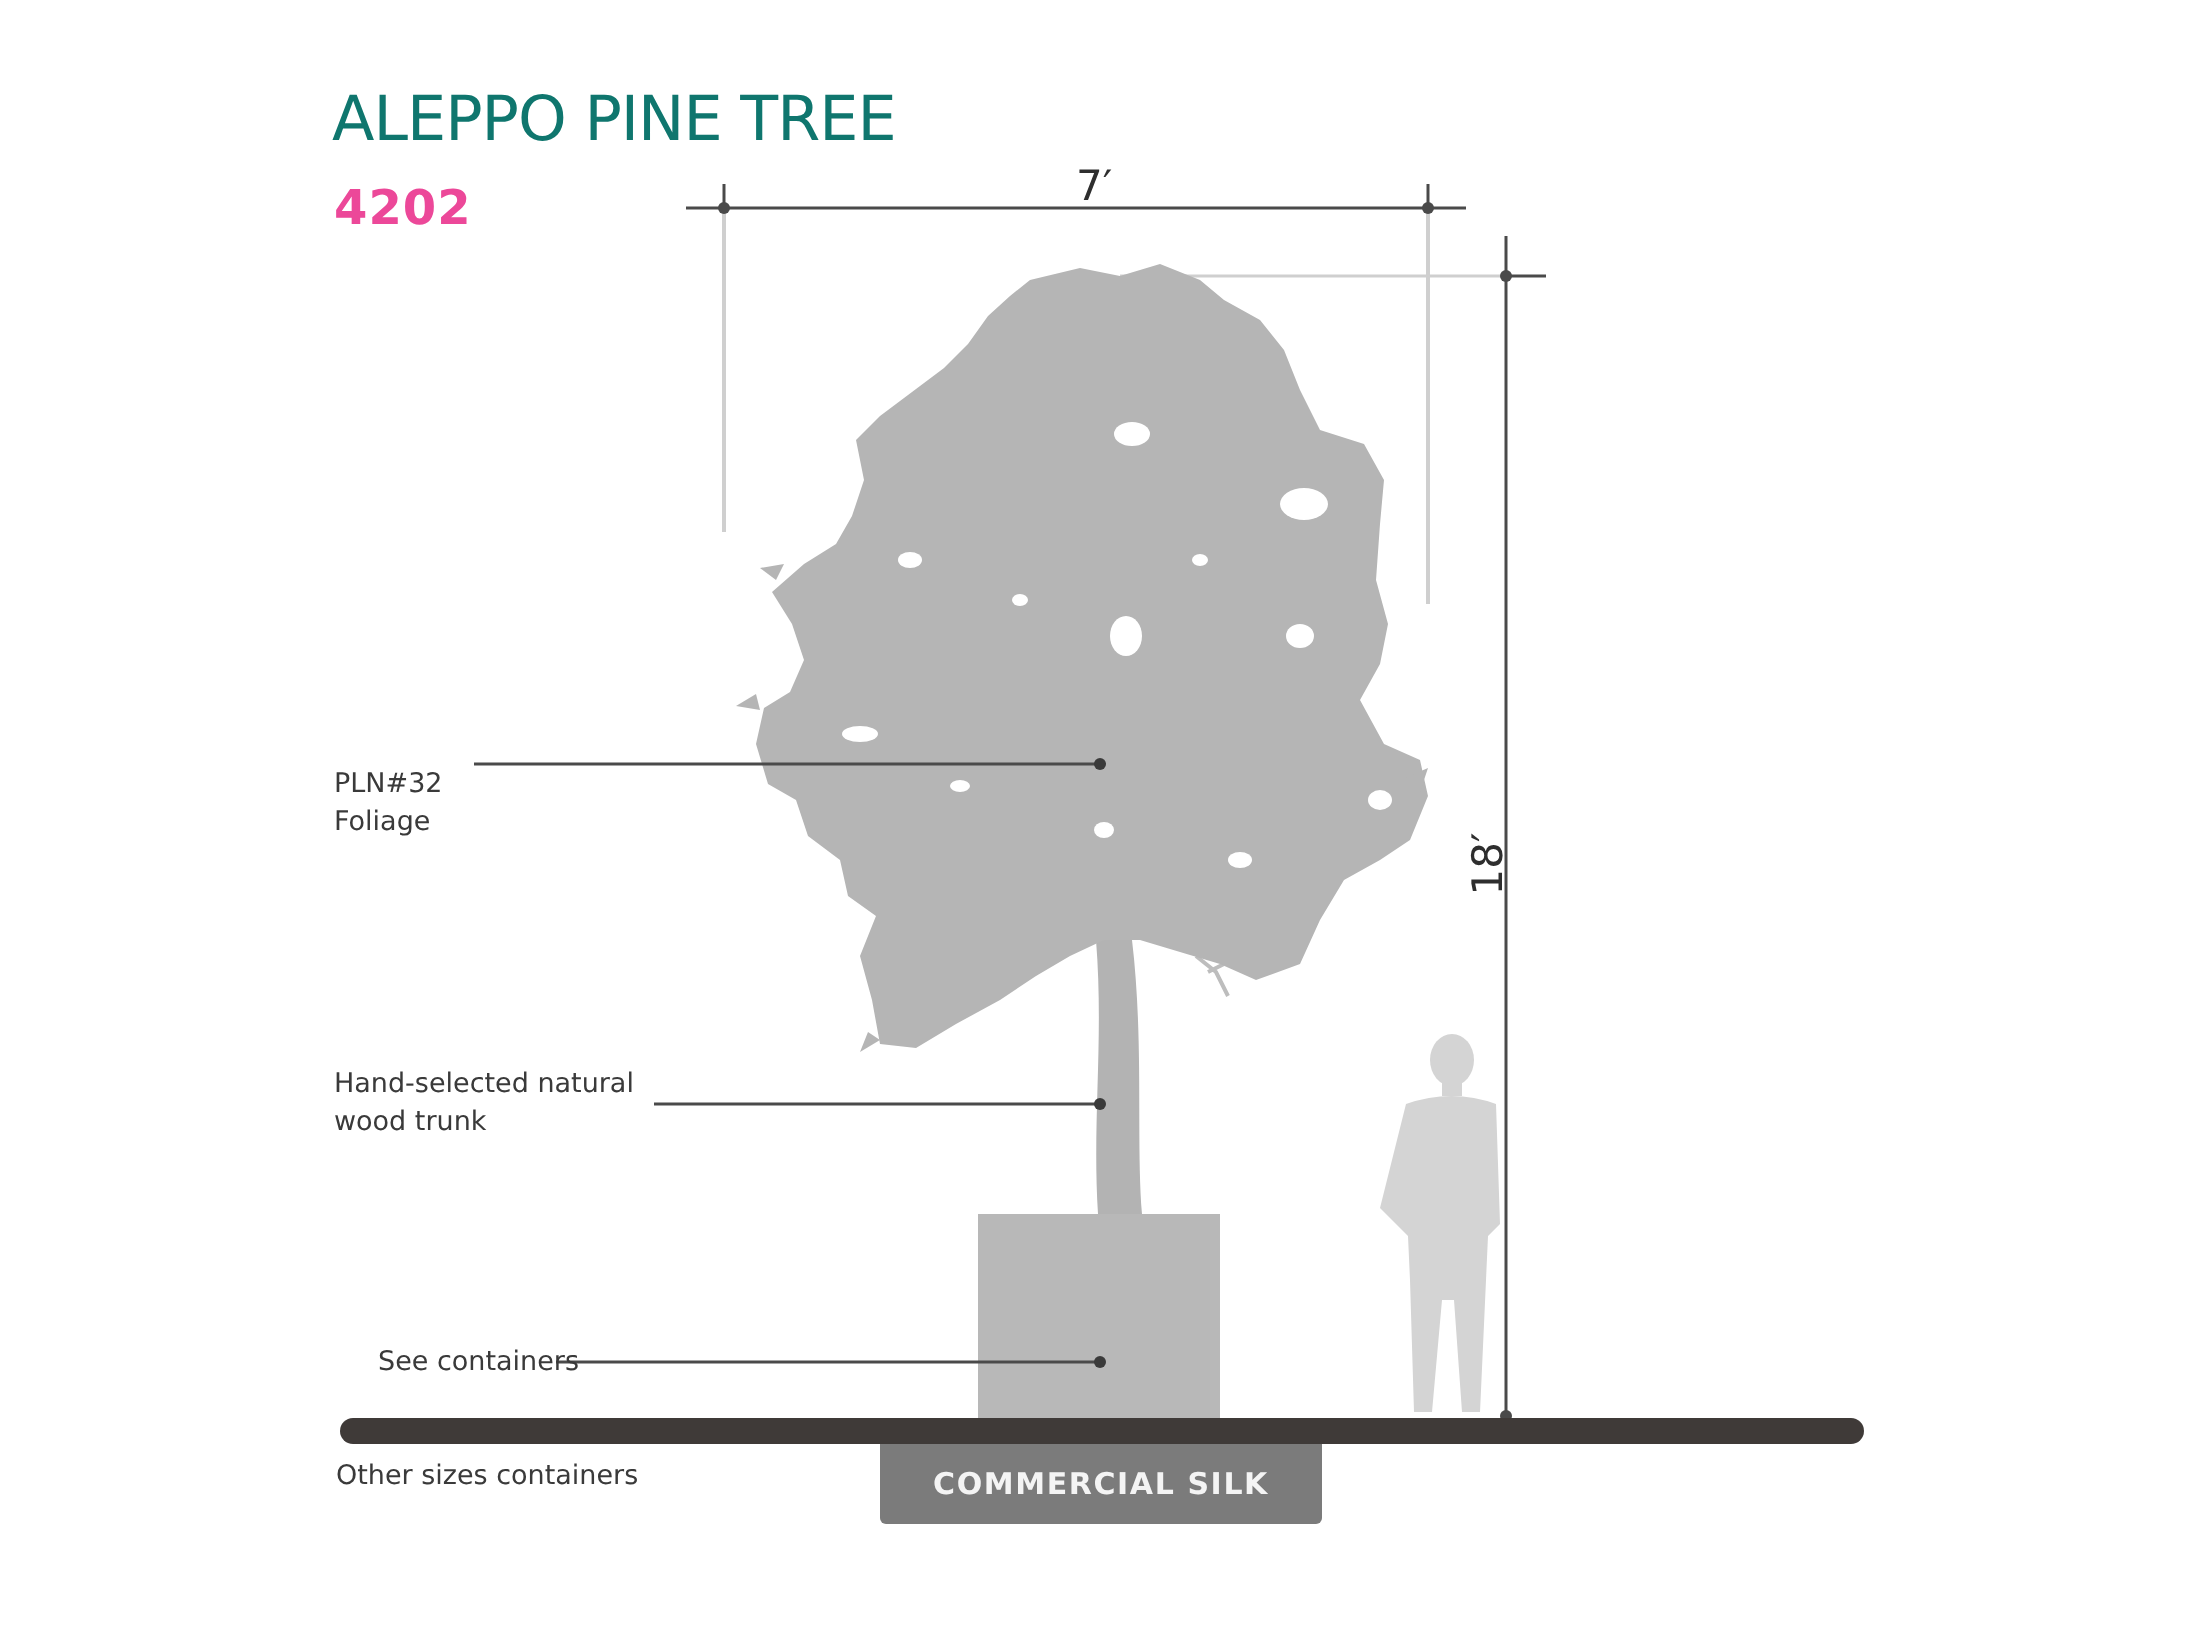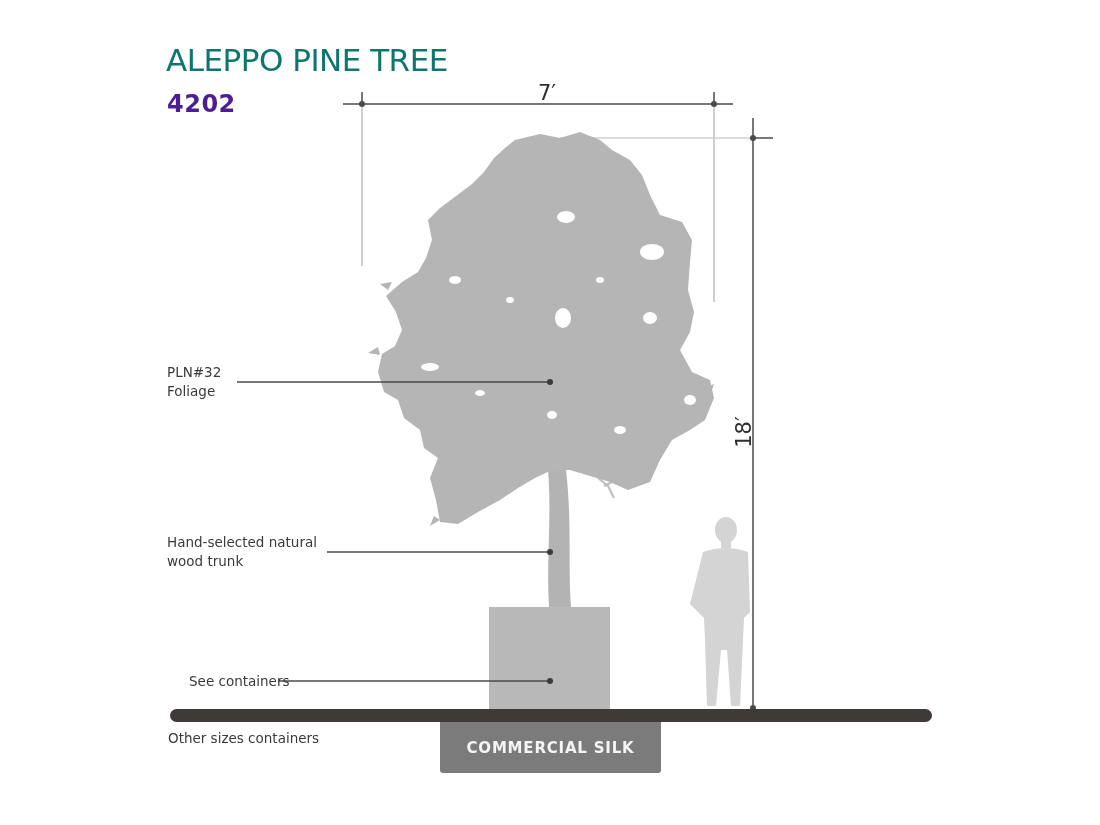--- a/index.html
+++ b/index.html
@@ -1,25 +1,25 @@
 <!DOCTYPE html>
 <html><head>
 <meta charset="utf-8">
 <style>
   html, body { margin:0; padding:0; background:#ffffff; }
   body { width:1100px; height:825px; position:relative; overflow:hidden;
          font-family:"DejaVu Sans", "Liberation Sans", sans-serif; color:#3b3b3b; }
   .abs { position:absolute; }
   .title { left:166px; top:42px; font-size:31px; font-weight:400; letter-spacing:-0.5px; color:#0f766e; white-space:nowrap; }
-  .code { left:167px; top:90px; font-size:24px; font-weight:700; color:#4c1d95; letter-spacing:0.5px; }
+  .code { left:167px; top:90px; font-size:24px; font-weight:700; color:#ec4899; letter-spacing:0.5px; }
   .label { font-size:13.5px; line-height:19px; color:#3a3a3a; white-space:nowrap; }
   .dim-label { font-size:21px; color:#2e2e2e; }
   .dim-h { left:538px; top:81px; }
   .dim-v { left:728px; top:420px; transform:rotate(-90deg); transform-origin:center; }
-  .badge { left:440px; top:722px; width:221px; height:51px; background:#7b7b7b;
+  .badge { left:440px; top:722px; width:221px; height:40px; background:#7b7b7b;
            border-radius:0 0 3px 3px; display:flex; align-items:center; justify-content:center;
            color:#f4f4f4; font-weight:700; font-size:15px; letter-spacing:0.8px; }
   .ground { left:170px; top:709px; width:762px; height:13px; background:#3f3a38; border-radius:7px; }
   svg.art { position:absolute; left:0; top:0; }
 </style>
 </head>
 <body>
 
 <svg class="art" width="1100" height="825" viewBox="0 0 1100 825">
 
@@ -79,21 +79,21 @@
   <line x1="278" y1="681" x2="550" y2="681" stroke="#4a4a4a" stroke-width="1.5"></line>
   <circle cx="550" cy="681" r="3" fill="#3a3a3a"></circle>
 </svg>
 
 <div class="abs title">ALEPPO PINE TREE</div>
 <div class="abs code">4202</div>
 
 <div class="abs dim-label dim-h">7′</div>
 <div class="abs dim-label dim-v">18′</div>
 
-<div class="abs label" style="left:167px; top:363px;">
+<div class="abs label" style="left:167px; top:383px;">
   <div>PLN#32</div>
   <div>Foliage</div>
 </div>
 
 <div class="abs label" style="left:167px; top:533px;">
   <div>Hand-selected natural</div>
   <div>wood trunk</div>
 </div>
 
 <div class="abs label" style="left:169px; top:672px;margin-left:20px;">

